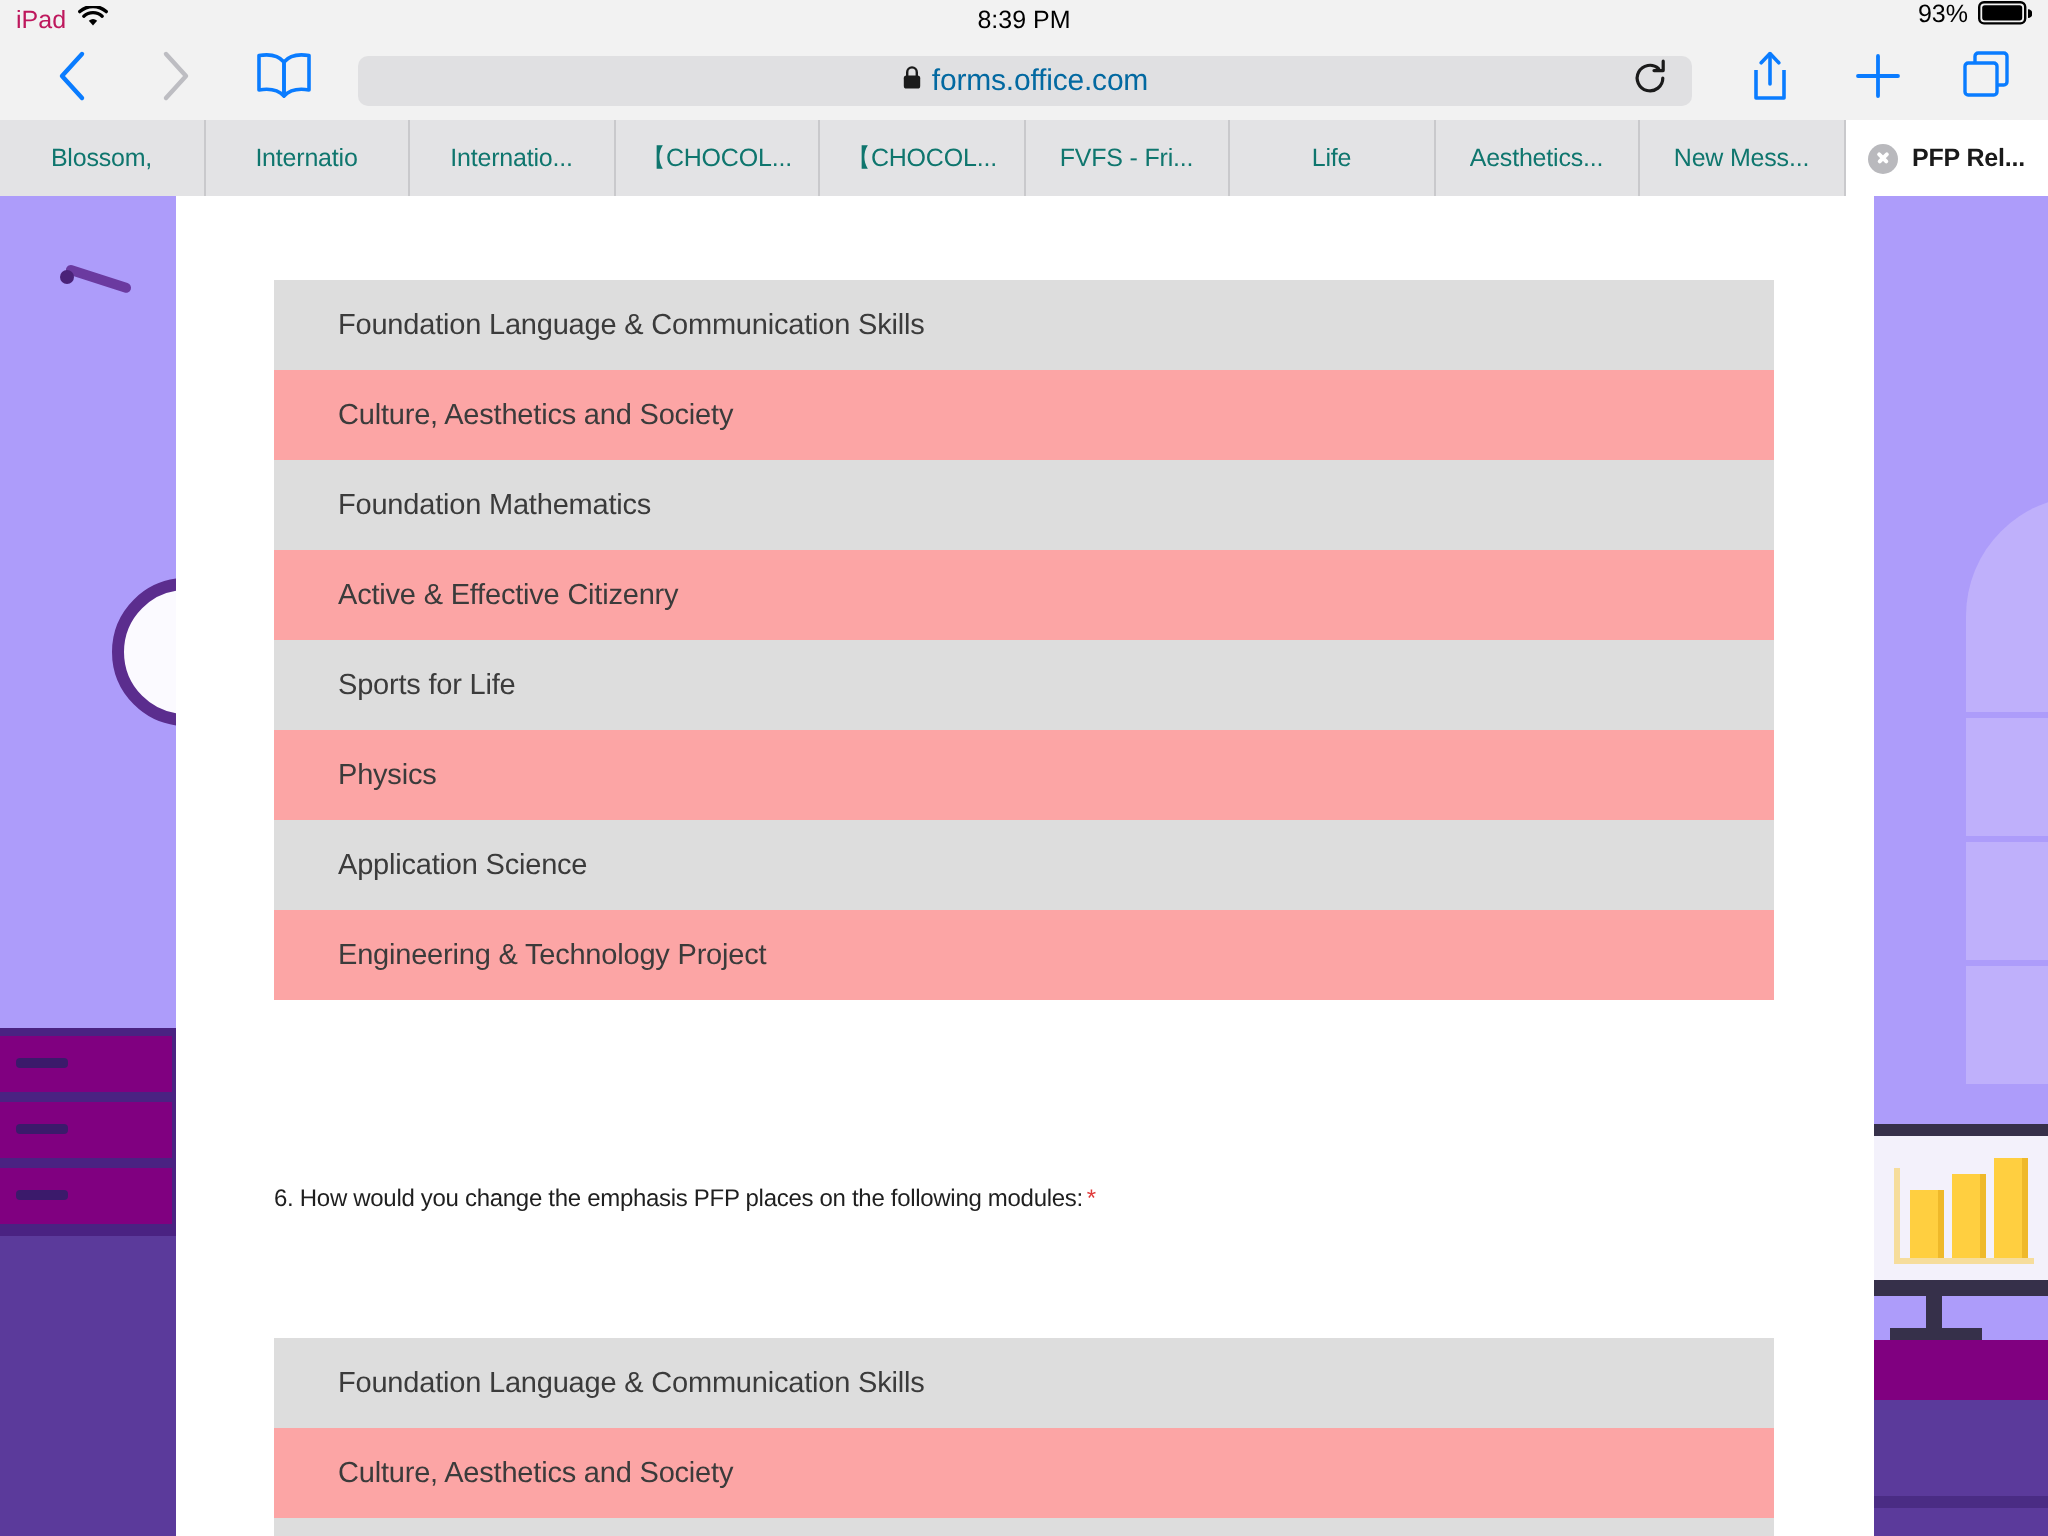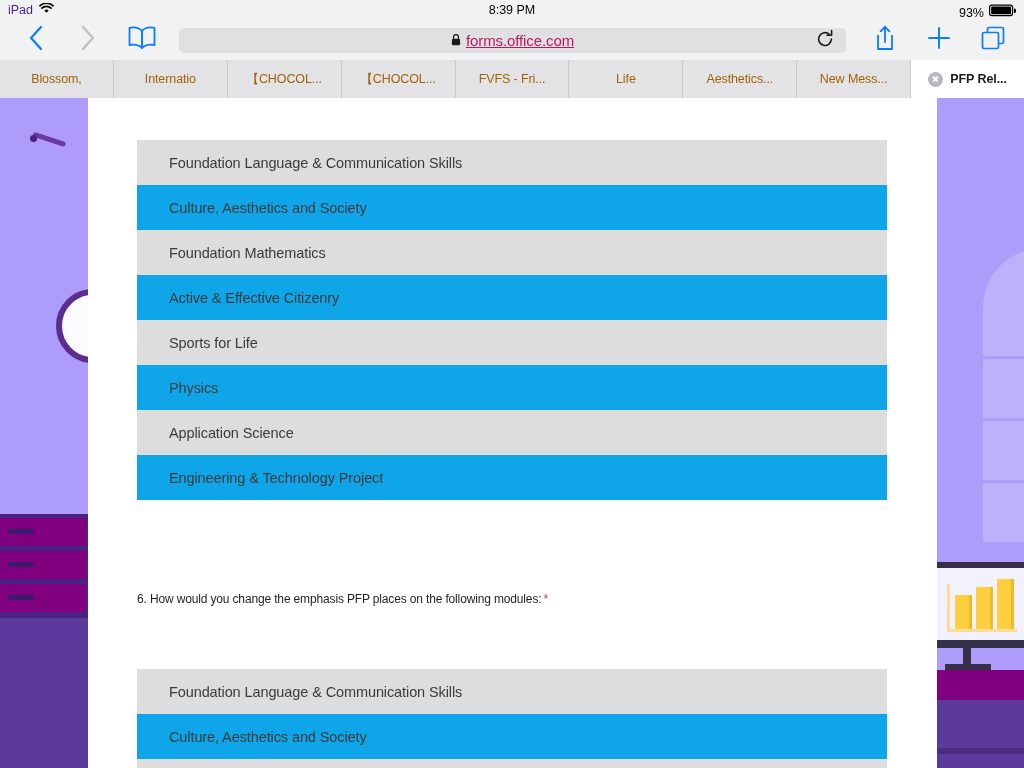--- a/index.html
+++ b/index.html
@@ -24,30 +24,30 @@
     width: 1024px; height: 20px;
     background: #f2f2f2;
     display: flex; align-items: center;
     font-size: 12px; color: #000;
     z-index: 40;
   }
   .status-left {
     position: absolute; left: 8px; top: 0; height: 20px;
     display: flex; align-items: center; gap: 6px;
   }
-  .status-carrier { font-size: 12.5px; font-weight: 400; color: #4c1d95; letter-spacing: 0px; }
+  .status-carrier { font-size: 12.5px; font-weight: 400; color: #be185d; letter-spacing: 0px; }
   .wifi-icon { display: block; }
   .status-center {
     position: absolute; left: 0; right: 0; top: 0; height: 20px;
     display: flex; align-items: center; justify-content: center;
     font-size: 12.5px; color: #000;
   }
   .status-right {
     position: absolute; right: 8px; top: 0; height: 20px;
-    display: flex; align-items: flex-end; gap: 5px;
+    display: flex; align-items: flex-start; gap: 5px;
   }
   .batt-pct { font-size: 12.5px; color: #000; }
   .batt-icon { display: block; }
 
   
   .toolbar {
     position: absolute; top: 20px; left: 0;
     width: 1024px; height: 40px;
     background: #f2f2f2;
     display: flex; align-items: center;
@@ -65,23 +65,22 @@
     background: #e0e0e2;
     border-radius: 5px;
     display: flex; align-items: center; justify-content: center;
   }
   .url-inner {
     display: flex; align-items: center; gap: 5px;
     pointer-events: none;
   }
   .lock-icon { display: block; }
   .url-text {
-    font-size: 15px; color: #be185d;
+    font-size: 15px; color: #0369a1;
     letter-spacing: -0.1px;
-    text-decoration: underline;
   }
   .reload-btn {
     position: absolute; right: 10px; top: 2px;
     width: 22px; height: 22px;
     display: flex; align-items: center; justify-content: center;
   }
   .right-actions {
     position: absolute; right: 4px; top: 0;
     height: 40px; display: flex; align-items: center;
   }
@@ -103,21 +102,21 @@
     min-width: 0;
     border-right: 1px solid #c9c9cc;
     display: flex; align-items: center; justify-content: center;
     padding: 0 8px;
     box-sizing: border-box;
     position: relative;
   }
   .tab:last-child { border-right: none; }
   .tab-label {
     font-size: 12.5px;
-    color: #a16207;
+    color: #0f766e;
     white-space: nowrap;
     overflow: hidden;
     text-overflow: clip;
     letter-spacing: -0.1px;
   }
   .tab.active {
     background: #ffffff;
     border-right: none;
   }
   .tab.active .tab-label {
@@ -347,21 +346,21 @@
     position: absolute; left: 49px;
     width: 750px;
   }
   .mtx-row {
     height: 45px;
     display: flex; align-items: center;
     padding-left: 32px;
     box-sizing: border-box;
   }
   .mtx-row.odd  { background: #dddddd; }
-  .mtx-row.even { background: #0ea5e9; }
+  .mtx-row.even { background: #fca5a5; }
   .mtx-label {
     font-size: 14.5px;
     color: #3b3b3b;
     letter-spacing: -0.1px;
   }
 
   .question {
     position: absolute; left: 49px;
     width: 760px;
     font-size: 12px;
@@ -474,20 +473,23 @@
   </div>
 
   <div class="tabstrip">
     <div class="tab">
         <span class="tab-label">Blossom,</span>
       </div>
     <div class="tab">
         <span class="tab-label">Internatio</span>
       </div>
     <div class="tab">
+        <span class="tab-label">Internatio...</span>
+      </div>
+    <div class="tab">
         <span class="tab-label">【CHOCOL...</span>
       </div>
     <div class="tab">
         <span class="tab-label">【CHOCOL...</span>
       </div>
     <div class="tab">
         <span class="tab-label">FVFS - Fri...</span>
       </div>
     <div class="tab">
         <span class="tab-label">Life</span>

